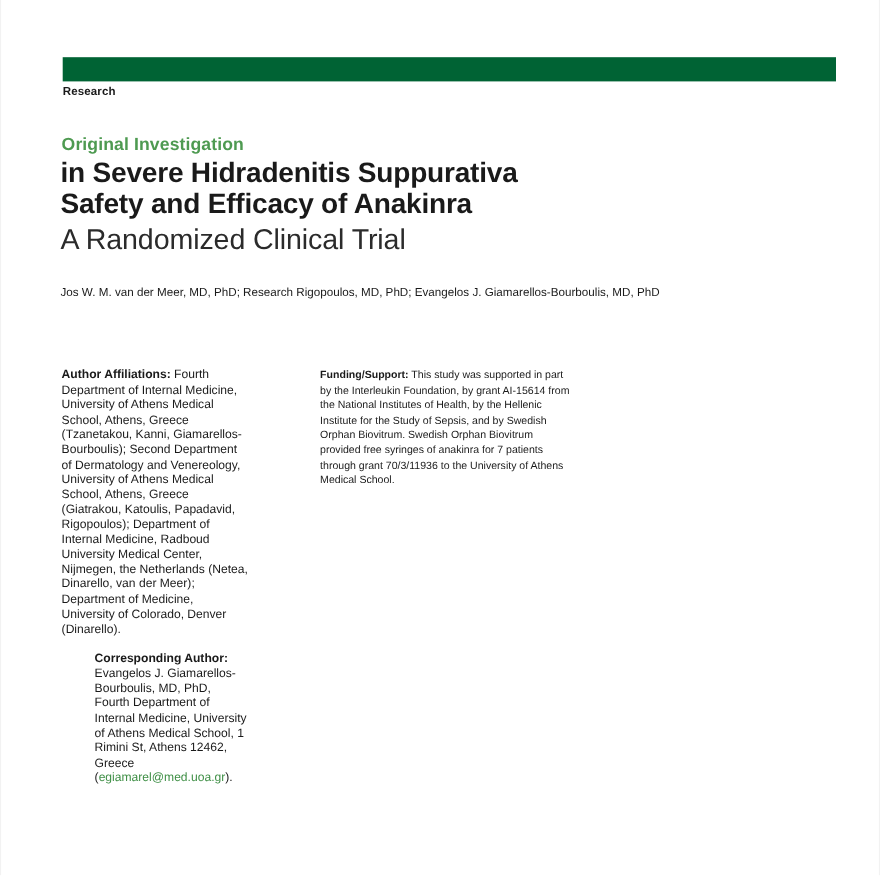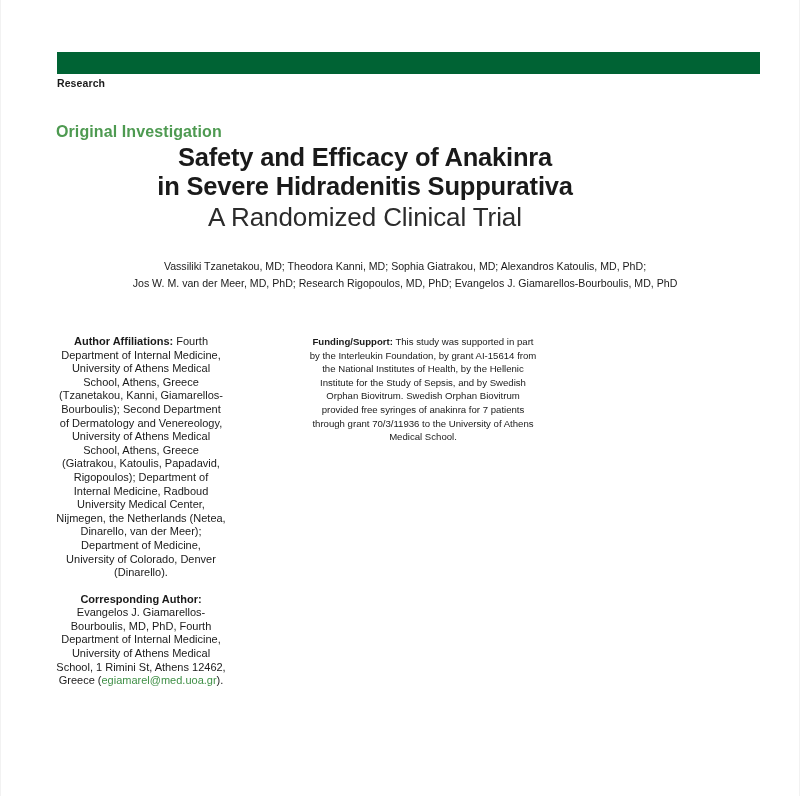--- a/index.html
+++ b/index.html
@@ -9,21 +9,20 @@
   }
   .page {
     position: relative;
     width: 800px;
     height: 796px;
     background: #ffffff;
     font-family: "Liberation Sans", sans-serif;
     color: #1a1a1a;
     overflow: hidden;
     box-sizing: border-box;
-    text-align: center;
   }
   
   .page-edge-left {
     position: absolute;
     left: 0; top: 0;
     width: 1px; height: 796px;
     background: #f2f2f2;
   }
   .page-edge-right {
     position: absolute;
@@ -103,24 +102,24 @@
     color: #1a1a1a;
   }
   .col-right {
     position: absolute;
     left: 291px;
     top: 335px;
     width: 232px;
     font-size: 9.6px;
     line-height: 13.6px;
     color: #1a1a1a;
-    margin-left: 16px;
   }
   .note-block + .note-block {
     margin-top: 13px;
+    margin-left: 30px;
   }
   .note-label {
     font-weight: bold;
   }
   .email-link {
     color: #3f8f46;
     text-decoration: none;
   }
 </style>
 </head>
@@ -131,27 +130,26 @@
   <div class="page-edge-left"></div>
   <div class="page-edge-right"></div>
 
   <div class="green-bar"></div>
 
   <div class="running-head">Research</div>
 
   <div class="kicker">Original Investigation</div>
 
   <div class="title-block">
+    <div class="title-line">in Severe Hidradenitis Suppurativa</div>
     <div class="title-line">Safety and Efficacy of Anakinra</div>
-    <div class="title-line">in Severe Hidradenitis Suppurativa</div>
     <div class="subtitle-line">A Randomized Clinical Trial</div>
   </div>
 
   <div class="authors">
-    <div>Vassiliki Tzanetakou, MD; Theodora Kanni, MD; Sophia Giatrakou, MD; Alexandros Katoulis, MD, PhD;</div>
     <div>Jos W. M. van der Meer, MD, PhD; Research Rigopoulos, MD, PhD; Evangelos J. Giamarellos-Bourboulis, MD, PhD</div>
   </div>
 
   <div class="col-left">
 
     <div class="note-block">
       <span class="note-label">Author Affiliations:</span><span> Fourth Department of Internal Medicine, University of Athens Medical School, Athens, Greece (Tzanetakou, Kanni, Giamarellos-Bourboulis); Second Department of Dermatology and Venereology, University of Athens Medical School, Athens, Greece (Giatrakou, Katoulis, Papadavid, Rigopoulos); Department of Internal Medicine, Radboud University Medical Center, Nijmegen, the Netherlands (Netea, Dinarello, van der Meer); Department of Medicine, University of Colorado, Denver (Dinarello).</span>
     </div>
 
     <div class="note-block">

